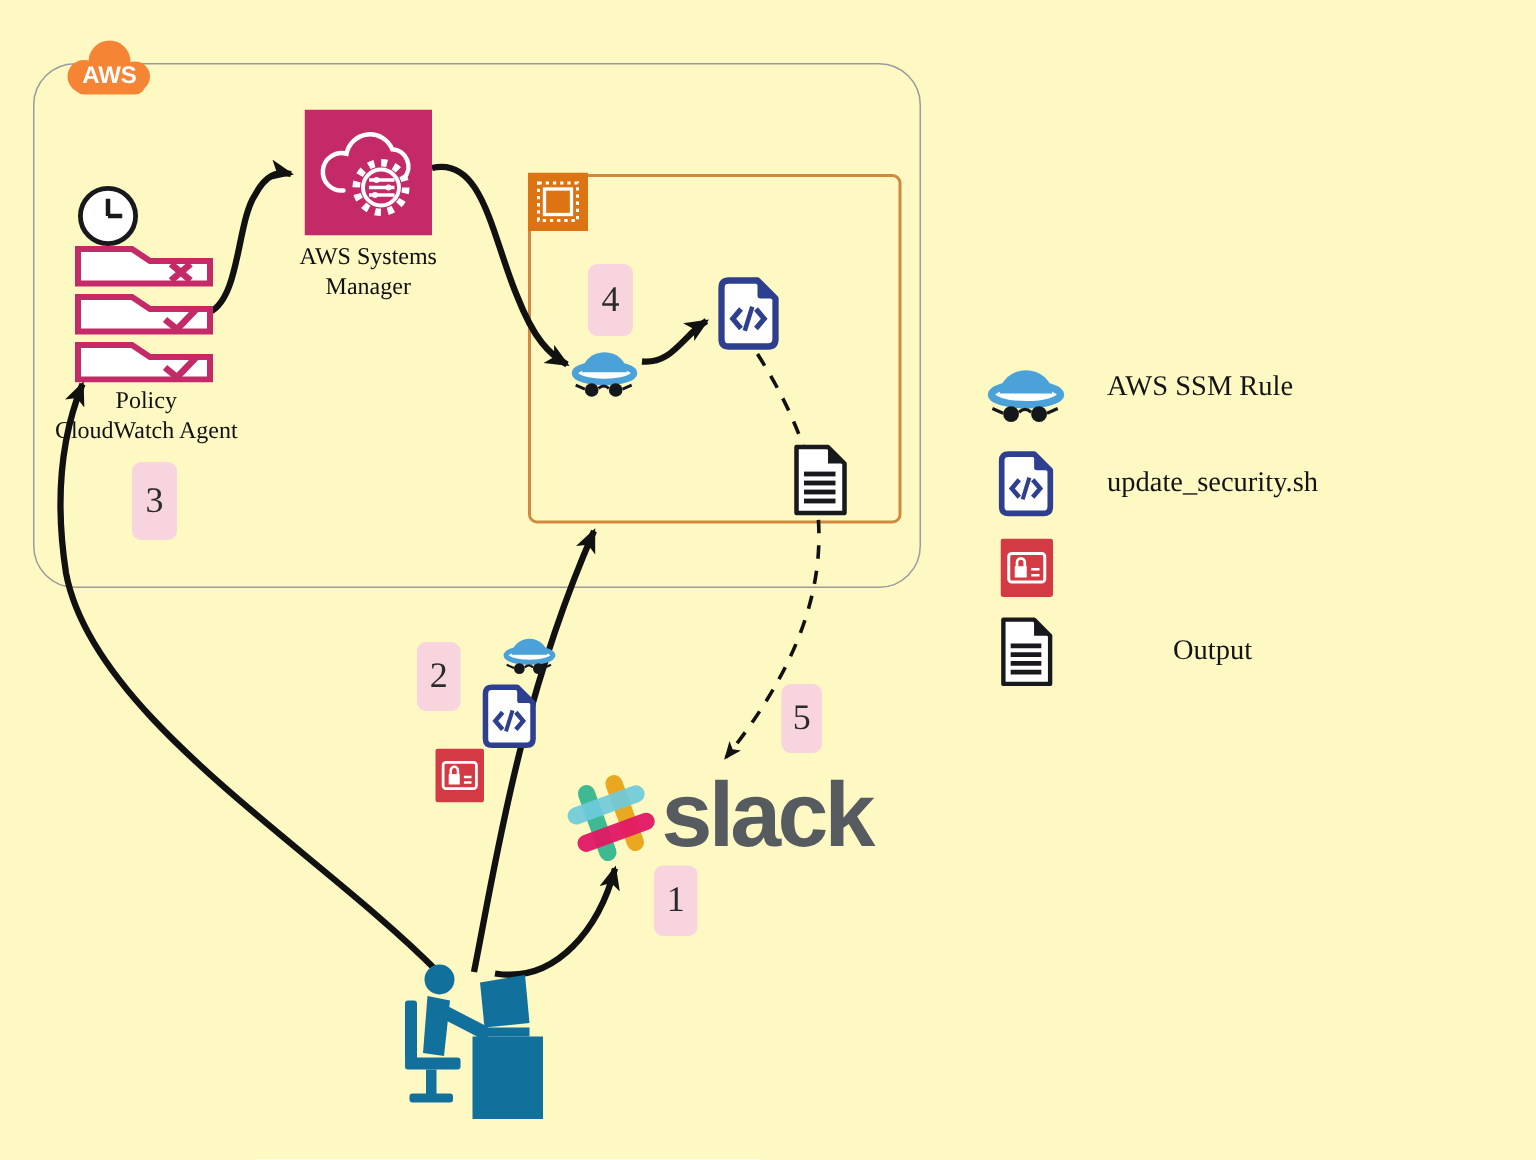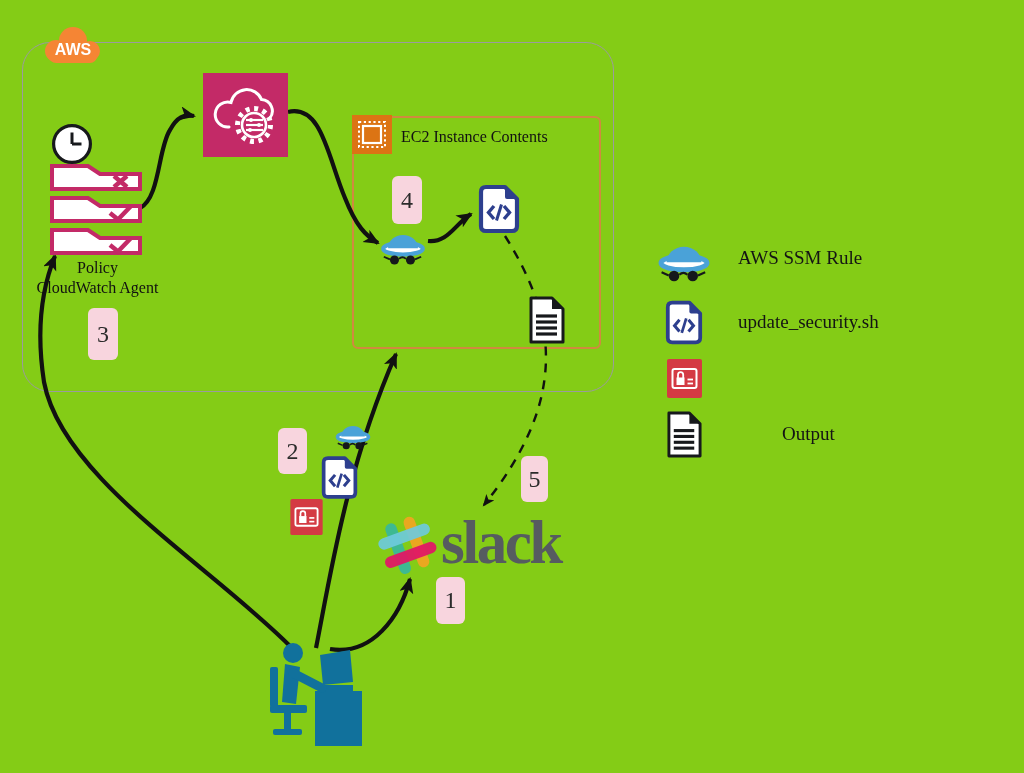--- a/index.html
+++ b/index.html
@@ -1,29 +1,29 @@
 <!DOCTYPE html>
 <html><head>
 <meta charset="utf-8">
 <style>
   html,body{margin:0;padding:0;background:#ffffff;}
-  #stage{position:relative;width:1024px;height:773px;background:#84cc16;overflow:hidden;
+  #stage{position:relative;width:1024px;height:773px;background:#fef9c3;overflow:hidden;
          font-family:"Liberation Serif", serif;color:#1a1a1a;}
   .abs{position:absolute;}
   .badge{position:absolute;background:#f8d5de;border-radius:6px;display:flex;align-items:center;
          justify-content:center;font-size:24px;color:#2b2b2b;z-index:4;}
   .lbl{position:absolute;text-align:center;font-size:16px;line-height:1.25;color:#111;z-index:4;}
   .legend-row{position:absolute;display:flex;align-items:center;z-index:4;}
   .legend-icon{width:64px;display:flex;justify-content:center;align-items:center;flex:0 0 64px;}
   .legend-label{font-size:19px;color:#141414;margin-left:22px;white-space:nowrap;}
   #aws-boundary{position:absolute;left:22px;top:42px;width:590px;height:348px;border:1.6px solid #9b9b9e;
                 border-radius:28px;z-index:1;background:transparent;}
   #ec2-box{position:absolute;left:352px;top:116px;width:245px;height:229px;border:2px solid #d08a3f;
            border-radius:6px;z-index:2;background:transparent;}
-  #slack-wordmark{position:absolute;left:441px;top:508px;font-family:Liberation Serif, serif;
+  #slack-wordmark{position:absolute;left:441px;top:508px;font-family:Liberation Sans, sans-serif;
                   font-weight:bold;font-size:61px;letter-spacing:-2.5px;color:#565b60;z-index:4;}
   #arrow-layer{position:absolute;left:0;top:0;z-index:3;}
   .icon{z-index:5;}
   svg{display:block;}
 </style>
 </head>
 <body>
 
 <div id="stage">
 
@@ -93,28 +93,31 @@
     <path d="M26,54 a12.5,12.5 0 1 1 2,-24.5 a16,16 0 0 1 30.5,-3 a11.5,11.5 0 0 1 8,19" fill="none" stroke="#fff" stroke-width="3" stroke-linecap="round"></path>
     <circle cx="51" cy="52" r="16.5" fill="#c32a67" stroke="#fff" stroke-width="5" stroke-dasharray="4 4.6"></circle>
     <circle cx="51" cy="52" r="12" fill="#c32a67" stroke="#fff" stroke-width="2.6"></circle>
     <line x1="43" y1="47" x2="60" y2="47" stroke="#fff" stroke-width="2.2"></line>
     <line x1="43" y1="52" x2="60" y2="52" stroke="#fff" stroke-width="2.2"></line>
     <line x1="43" y1="57" x2="60" y2="57" stroke="#fff" stroke-width="2.2"></line>
     <circle cx="48" cy="47" r="2" fill="#fff"></circle>
     <circle cx="56" cy="52" r="2" fill="#fff"></circle>
     <circle cx="47" cy="57" r="2" fill="#fff"></circle>
   </svg>
+  <div class="lbl" style="left:183px;top:162px;width:125px;">
+    <div>AWS Systems</div>
+    <div>Manager</div>
+  </div>
 
   <div id="ec2-box"></div>
   <svg class="abs icon" style="left:352px;top:115px;" width="40" height="39" viewBox="0 0 40 39">
     <rect x="0" y="0" width="40" height="39" fill="#dc7414"></rect>
     <rect x="7" y="7" width="26" height="25" fill="none" stroke="#fff" stroke-width="2" stroke-dasharray="2.2 2.6"></rect>
     <rect x="11" y="11" width="18" height="17" fill="none" stroke="#fff" stroke-width="2.2"></rect>
   </svg>
-  <div class="lbl" style="left:401px;top:127px;width:200px;text-align:left;">EC2 Instance Contents</div>
 
   <div class="badge" style="left:392px;top:176px;width:30px;height:48px;">4</div>
   <div class="badge" style="left:88px;top:308px;width:30px;height:52px;">3</div>
   <div class="badge" style="left:278px;top:428px;width:29px;height:46px;">2</div>
   <div class="badge" style="left:436px;top:577px;width:29px;height:47px;">1</div>
   <div class="badge" style="left:521px;top:456px;width:27px;height:46px;">5</div>
 
   <svg class="abs icon" style="left:379px;top:224px;" width="48" height="41" viewBox="0 0 90 76">
     <ellipse cx="45" cy="46" rx="37" ry="11" fill="#fff" stroke="#4aa2d8" stroke-width="8"></ellipse>
     <path d="M17,45 a28,25 0 0 1 56,0 Z" fill="#4aa2d8"></path>

